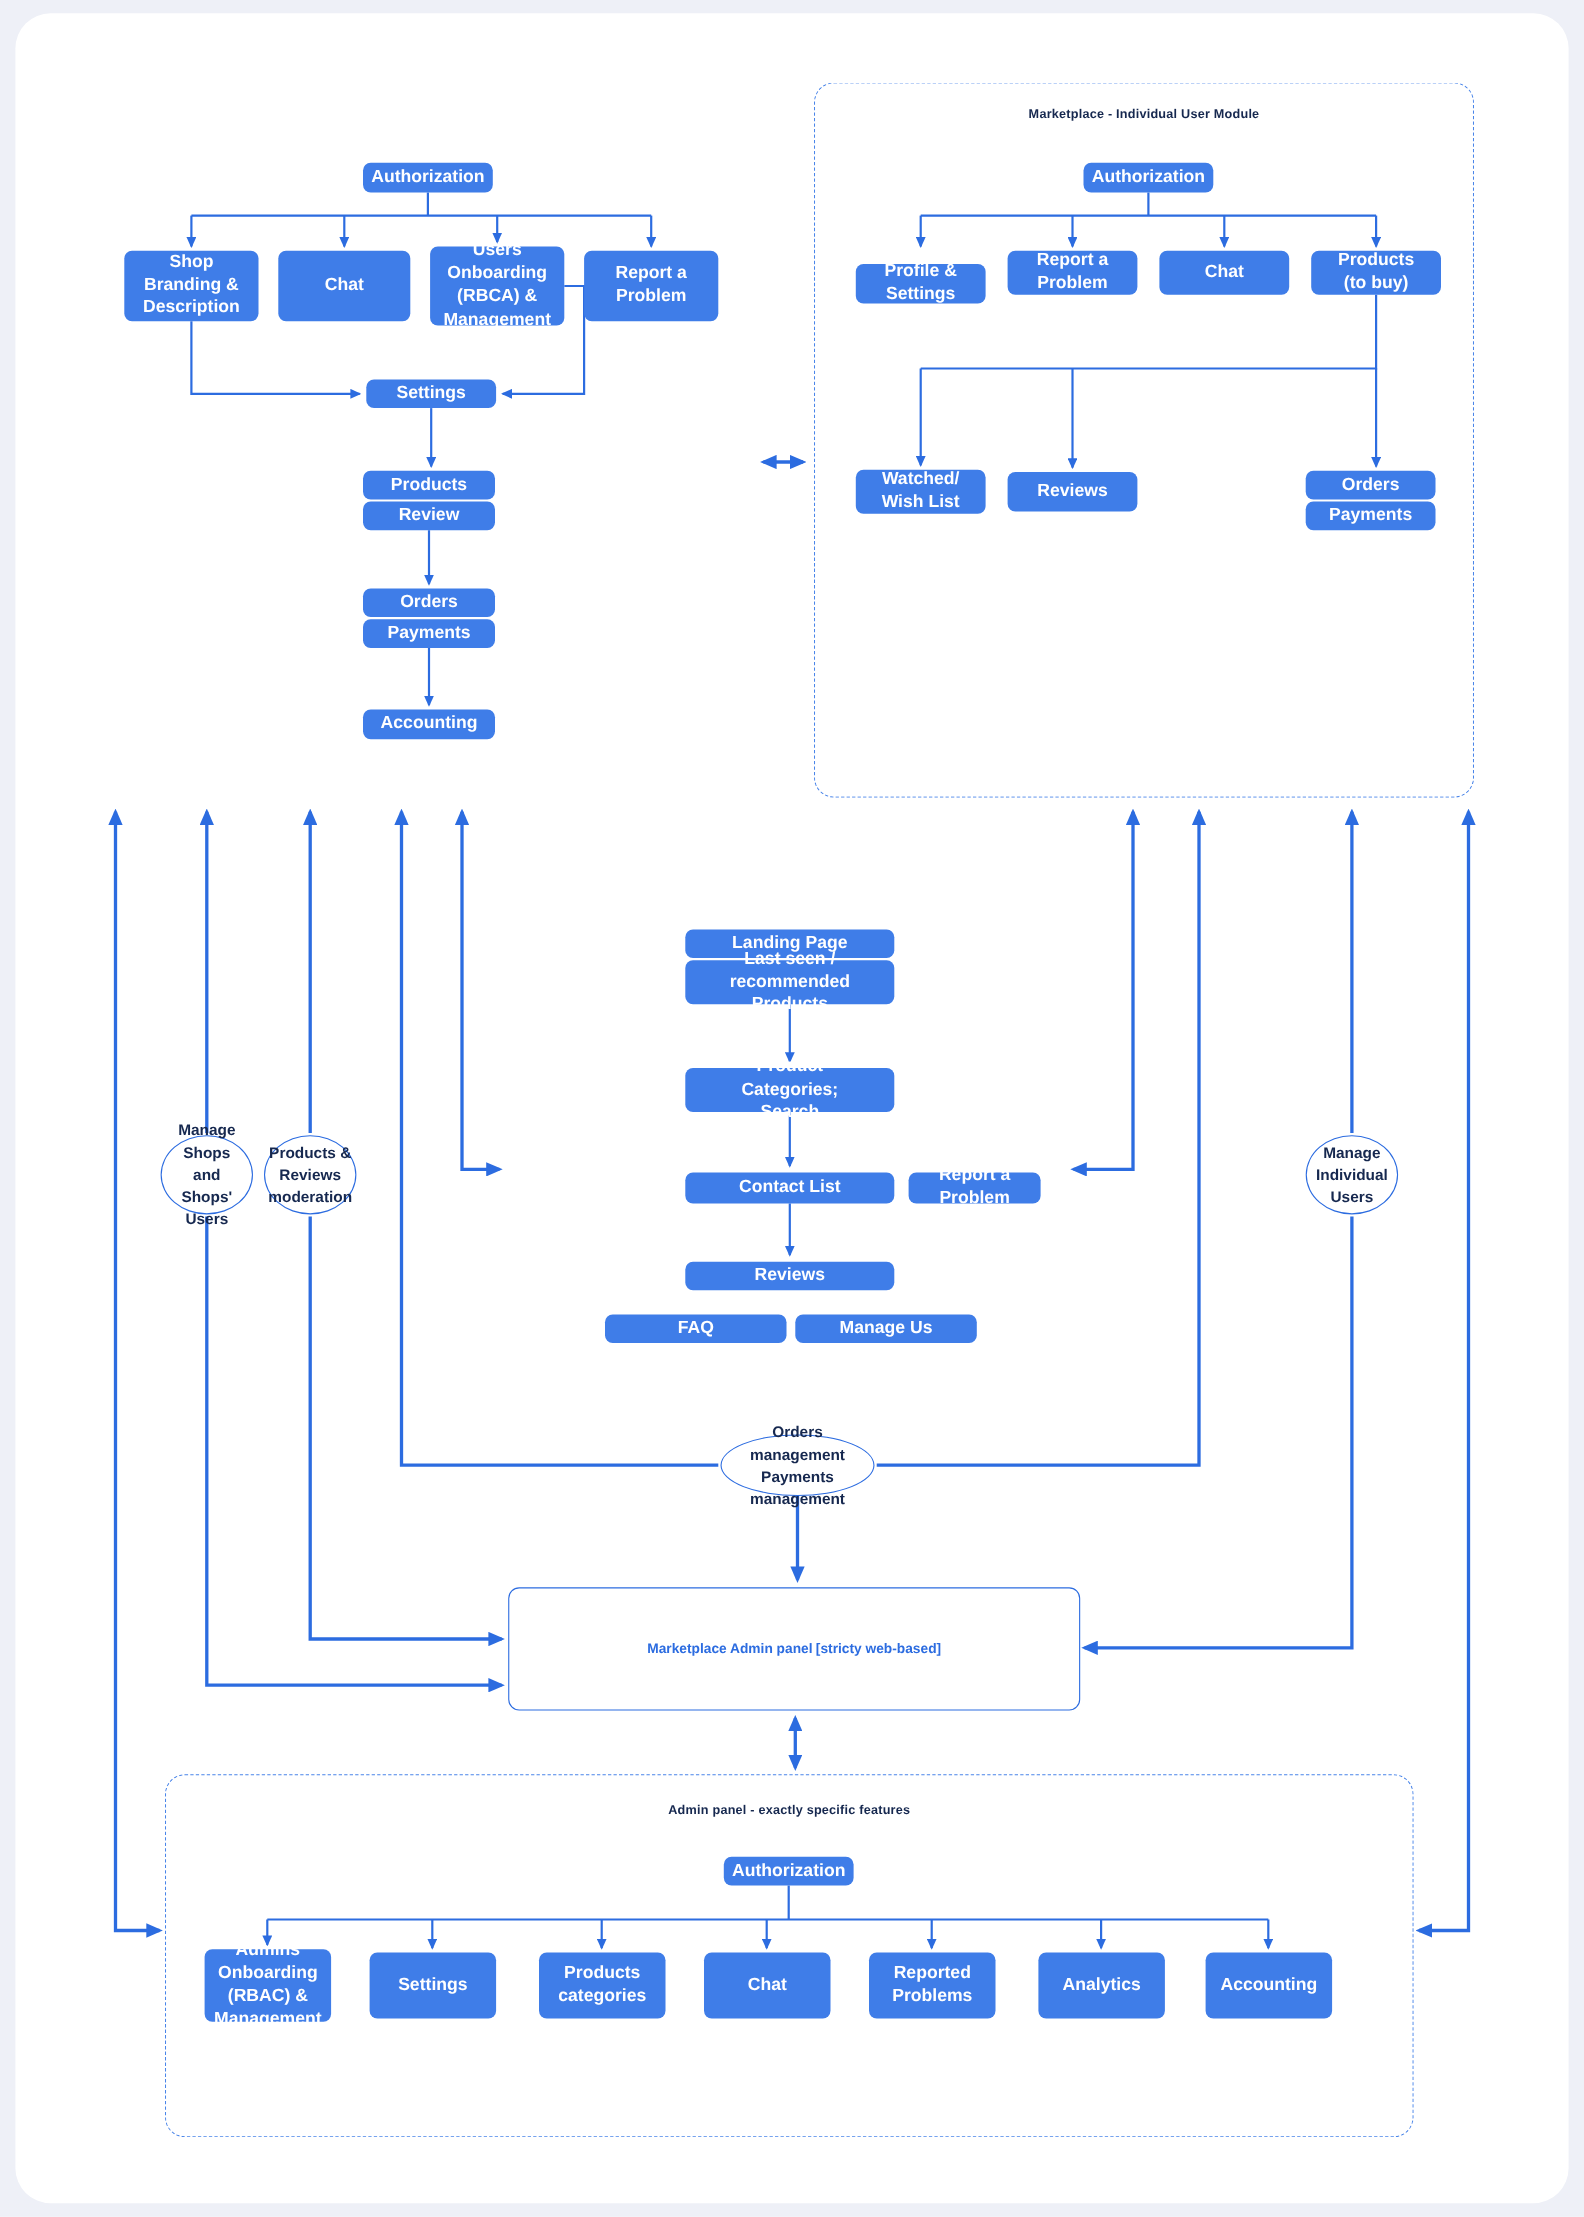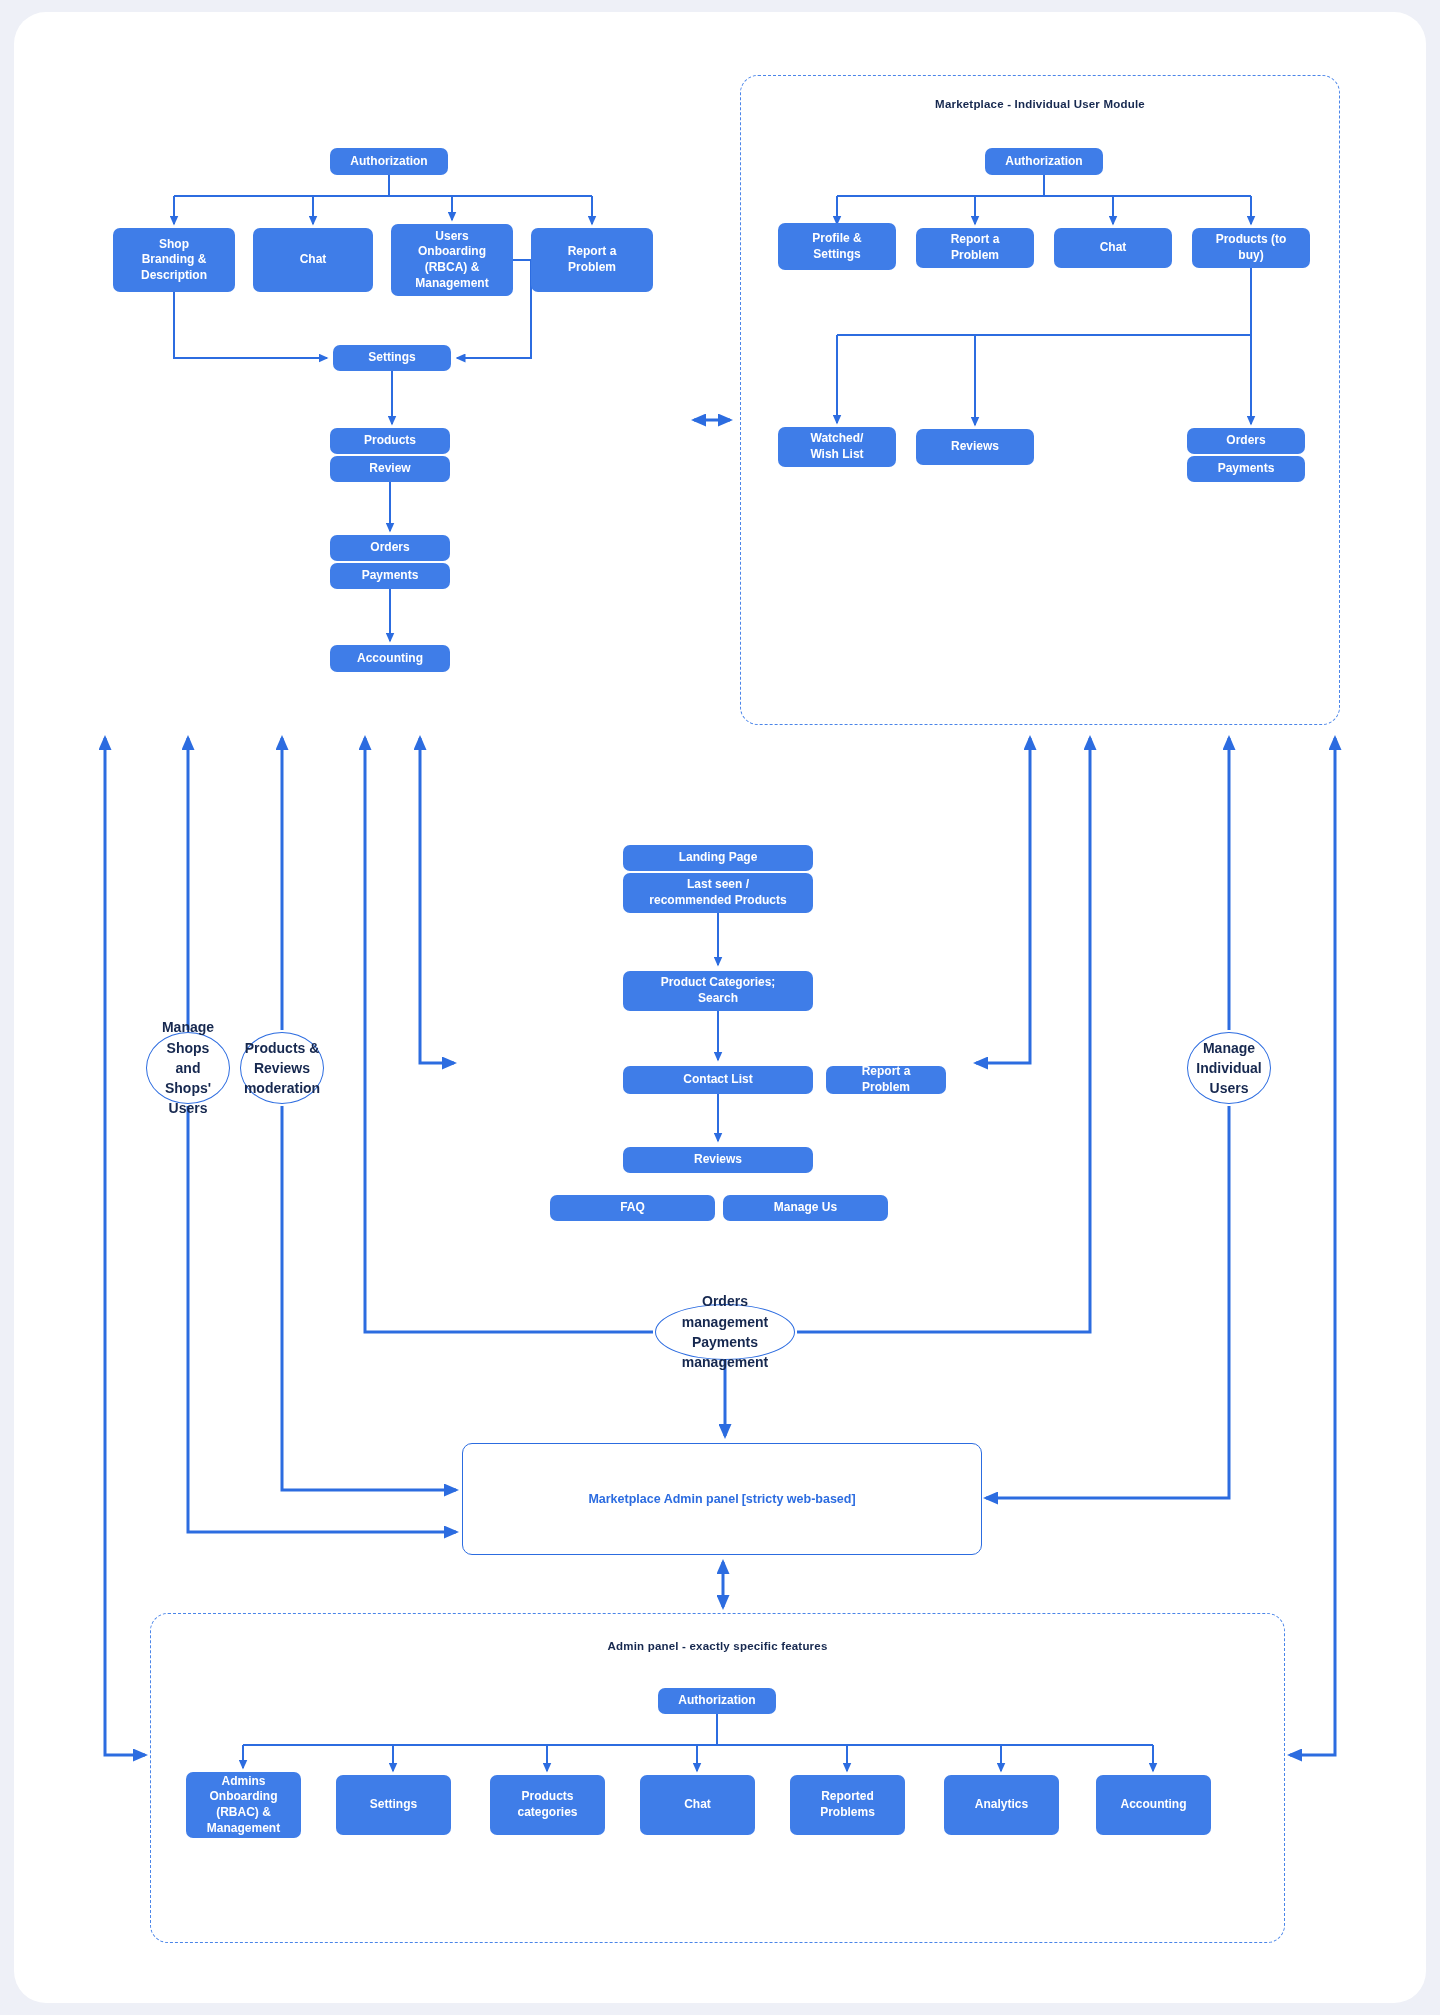--- a/index.html
+++ b/index.html
@@ -9,21 +9,21 @@
   .card { position:absolute; left:14px; top:12px; width:1412px; height:1991px; background:var(--card,#ffffff); border-radius:32px; }
   .connectors { position:absolute; left:0; top:0; }
   .connectors path { fill:none; stroke:var(--arrow,#2c6ce0); }
   .connectors .thin path { stroke-width:2; }
   .connectors .thick path { stroke-width:3; }
   .connectors marker path { fill:var(--arrow,#2c6ce0); stroke:none; }
   .module { position:absolute; border:1.6px dashed #4a85e9; border-radius:18px; }
   .module-title { position:absolute; left:0; right:0; top:22px; text-align:center; font-size:11.5px; font-weight:bold; color:var(--title,#16284f); letter-spacing:.2px; }
   .node { position:absolute; background:var(--node,#3f7de8); color:#ffffff; border-radius:7px;
           display:flex; align-items:center; justify-content:center; text-align:center;
-          font-size:12px; font-weight:bold; line-height:1.3; padding:3px 23px; }
+          font-size:16px; font-weight:bold; line-height:1.3; padding:3px 23px; }
   .bubble { position:absolute; background:#ffffff; border:1.6px solid #2c6ce0; border-radius:50%;
             display:flex; flex-direction:column; align-items:center; justify-content:center; text-align:center;
             font-size:14px; font-weight:bold; color:var(--title,#16284f); line-height:1.45; padding:9px; }
   .panel { position:absolute; background:#ffffff; border:1.8px solid #2c6ce0; border-radius:10px;
            display:flex; flex-direction:row; align-items:center; justify-content:center; gap:3px;
            text-align:center; color:#2c6ce0; font-weight:bold; font-size:12.5px; }
 </style>
 </head>
 <body>
 
@@ -117,21 +117,21 @@
   <div class="node" style="left:330px;top:428px;width:120px;height:26px">Products</div>
   <div class="node" style="left:330px;top:456px;width:120px;height:26px">Review</div>
   <div class="node" style="left:330px;top:535px;width:120px;height:26px">Orders</div>
   <div class="node" style="left:330px;top:563px;width:120px;height:26px">Payments</div>
   <div class="node" style="left:330px;top:645px;width:120px;height:27px">Accounting</div>
 
   <div class="module" style="left:740px;top:75px;width:600px;height:650px">
     <div class="module-title">Marketplace - Individual User Module</div>
   </div>
   <div class="node" style="left:985px;top:148px;width:118px;height:27px">Authorization</div>
-  <div class="node" style="left:778px;top:223px;width:118px;height:47px">Profile &amp; Settings</div>
+  <div class="node" style="left:778px;top:240px;width:118px;height:36px">Profile &amp; Settings</div>
   <div class="node" style="left:916px;top:228px;width:118px;height:40px">Report a Problem</div>
   <div class="node" style="left:1054px;top:228px;width:118px;height:40px">Chat</div>
   <div class="node" style="left:1192px;top:228px;width:118px;height:40px">Products (to buy)</div>
   <div class="node" style="left:778px;top:427px;width:118px;height:40px">Watched/ Wish List</div>
   <div class="node" style="left:916px;top:429px;width:118px;height:36px">Reviews</div>
   <div class="node" style="left:1187px;top:428px;width:118px;height:26px">Orders</div>
   <div class="node" style="left:1187px;top:456px;width:118px;height:26px">Payments</div>
 
   <div class="node" style="left:623px;top:845px;width:190px;height:26px">Landing Page</div>
   <div class="node" style="left:623px;top:873px;width:190px;height:40px">Last seen / recommended Products</div>

